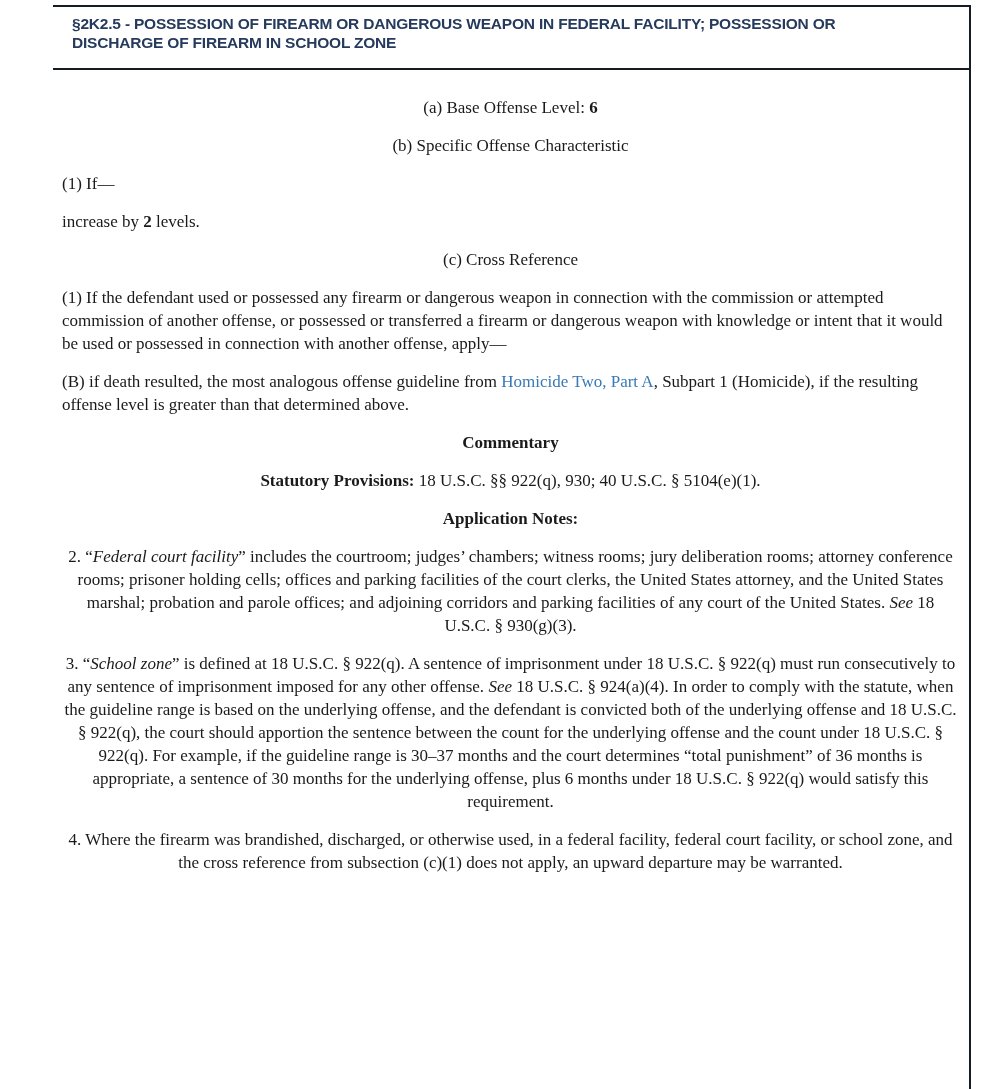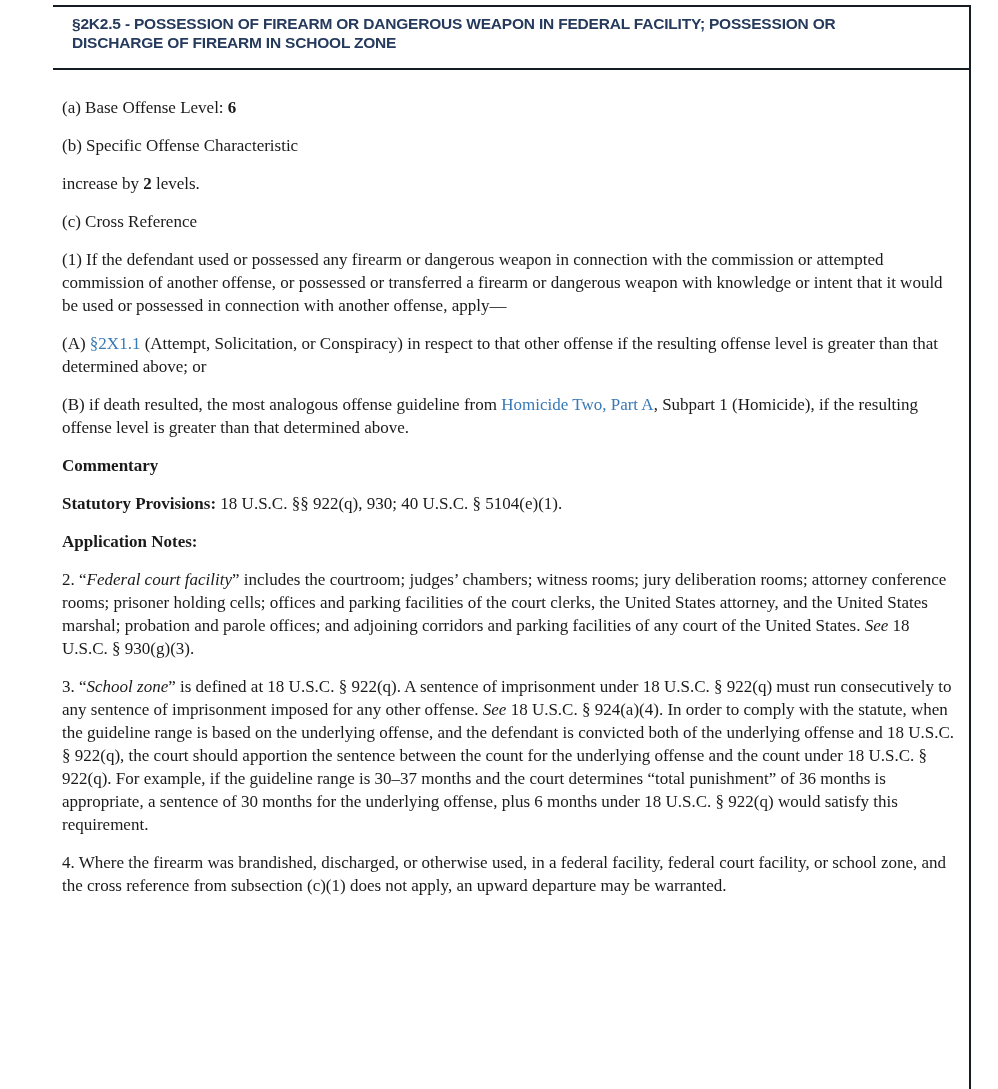--- a/index.html
+++ b/index.html
@@ -47,21 +47,21 @@
   }
   .doc-body {
     position: absolute;
     top: 96px;
     left: 62px;
     width: 897px;
     font-size: 17px;
     line-height: 23px;
   }
   p.para { margin: 0 0 15px 0; }
-  .indent-0 { margin-left: 0; }
+  .indent-0 { margin-left: 0; text-align: center; }
   .indent-1 { margin-left: 26px; }
   .indent-2 { margin-left: 48px; }
   .b { font-weight: 700; }
   .i { font-style: italic; }
   a.guideline-link {
     color: var(--link);
     text-decoration: none;
     cursor: pointer;
   }
 </style>
@@ -70,24 +70,24 @@
 
 <div class="right-rule"></div>
 
 <div class="header-box">
   <div class="header-title">§2K2.5 - POSSESSION OF FIREARM OR DANGEROUS WEAPON IN FEDERAL FACILITY; POSSESSION OR DISCHARGE OF FIREARM IN SCHOOL ZONE</div>
 </div>
 
 <div class="doc-body">
     <p class="para indent-0"><span class="">(a) Base Offense Level: </span><span class="b">6</span></p>
     <p class="para indent-0"><span class="">(b) Specific Offense Characteristic</span></p>
+    <p class="para indent-1"><span class="">(1) If—</span></p>
     <p class="para indent-2"><span class="">increase by </span><span class="b">2</span><span class=""> levels.</span></p>
     <p class="para indent-0"><span class="">(c) Cross Reference</span></p>
     <p class="para indent-1"><span class="">(1) If the defendant used or possessed any firearm or dangerous weapon in connection with the commission or attempted commission of another offense, or possessed or transferred a firearm or dangerous weapon with knowledge or intent that it would be used or possessed in connection with another offense, apply—</span></p>
-    <p class="para indent-2"><span class="">(A) </span><a href="#" class="guideline-link">§2X1.1</a><span class=""> (Attempt, Solicitation, or Conspiracy) in respect to that other offense if the resulting offense level is greater than that determined above; or</span></p>
     <p class="para indent-2"><span class="">(B) if death resulted, the most analogous offense guideline from </span><a href="#" class="guideline-link">Homicide Two, Part A</a><span class="">, Subpart 1 (Homicide), if the resulting offense level is greater than that determined above.</span></p>
     <p class="para indent-0"><span class="b">Commentary</span></p>
     <p class="para indent-0"><span class="b">Statutory Provisions:</span><span class=""> 18 U.S.C. §§ 922(q), 930; 40 U.S.C. § 5104(e)(1).</span></p>
     <p class="para indent-0"><span class="b">Application Notes:</span></p>
     <p class="para indent-0"><span class="">2. “</span><span class="i">Federal court facility</span><span class="">” includes the courtroom; judges’ chambers; witness rooms; jury deliberation rooms; attorney conference rooms; prisoner holding cells; offices and parking facilities of the court clerks, the United States attorney, and the United States marshal; probation and parole offices; and adjoining corridors and parking facilities of any court of the United States. </span><span class="i">See</span><span class=""> 18 U.S.C. § 930(g)(3).</span></p>
     <p class="para indent-0"><span class="">3. “</span><span class="i">School zone</span><span class="">” is defined at 18 U.S.C. § 922(q). A sentence of imprisonment under 18 U.S.C. § 922(q) must run consecutively to any sentence of imprisonment imposed for any other offense. </span><span class="i">See</span><span class=""> 18 U.S.C. § 924(a)(4). In order to comply with the statute, when the guideline range is based on the underlying offense, and the defendant is convicted both of the underlying offense and 18 U.S.C. § 922(q), the court should apportion the sentence between the count for the underlying offense and the count under 18 U.S.C. § 922(q). For example, if the guideline range is 30–37 months and the court determines “total punishment” of 36 months is appropriate, a sentence of 30 months for the underlying offense, plus 6 months under 18 U.S.C. § 922(q) would satisfy this requirement.</span></p>
     <p class="para indent-0"><span class="">4. Where the firearm was brandished, discharged, or otherwise used, in a federal facility, federal court facility, or school zone, and the cross reference from subsection (c)(1) does not apply, an upward departure may be warranted.</span></p>
   </div>
 
 </body></html>

